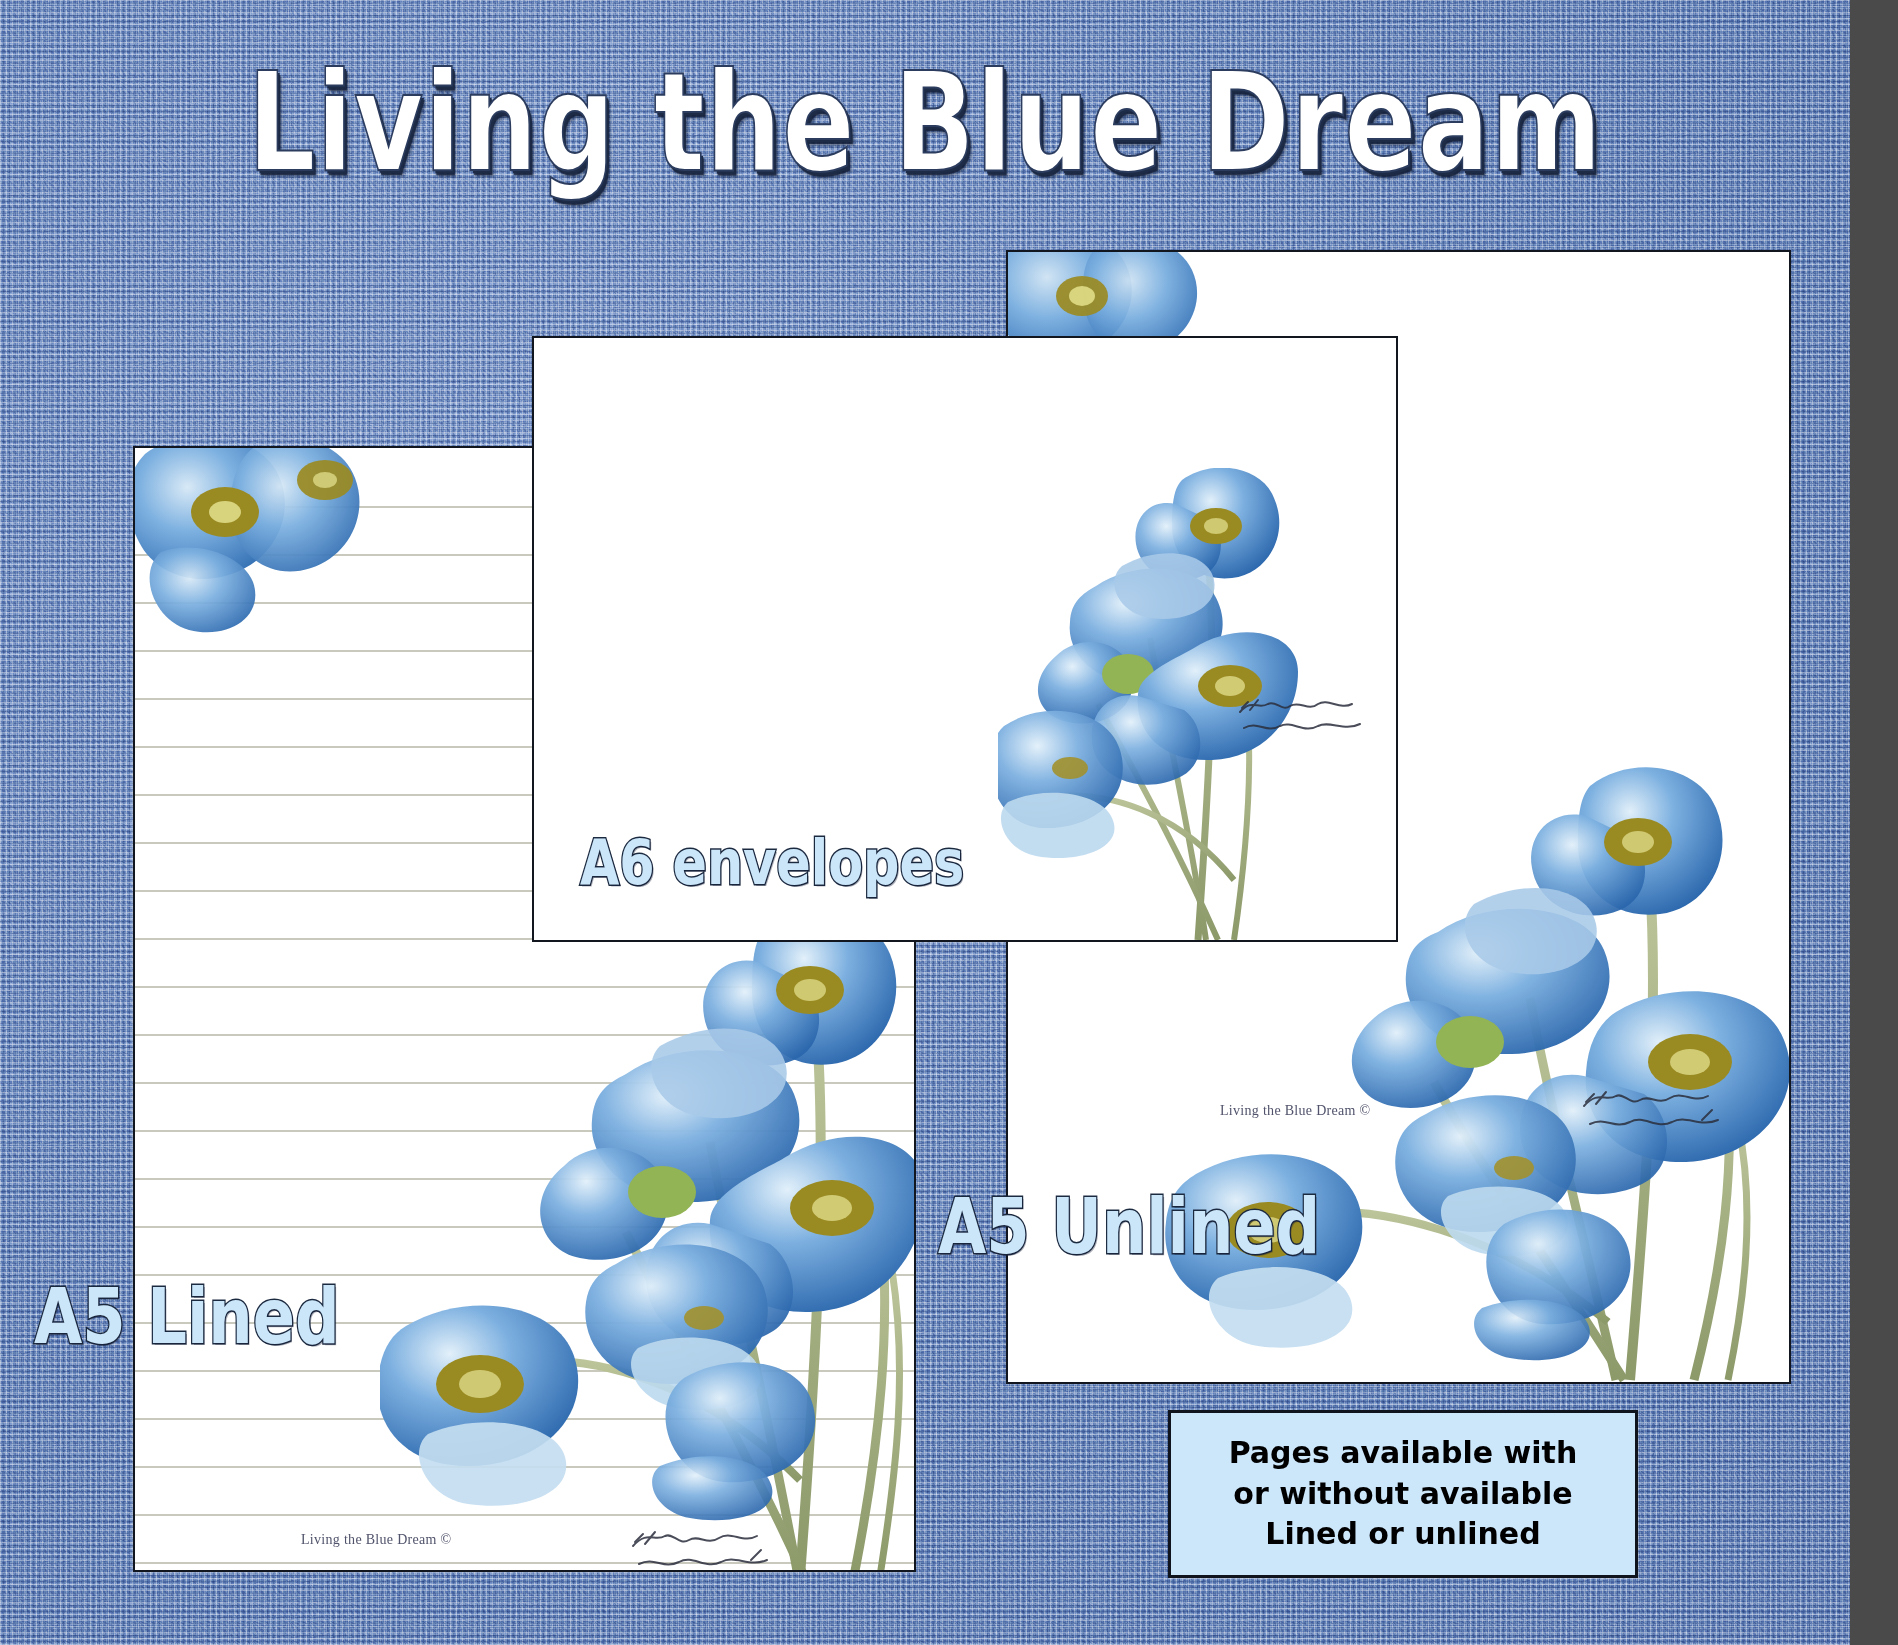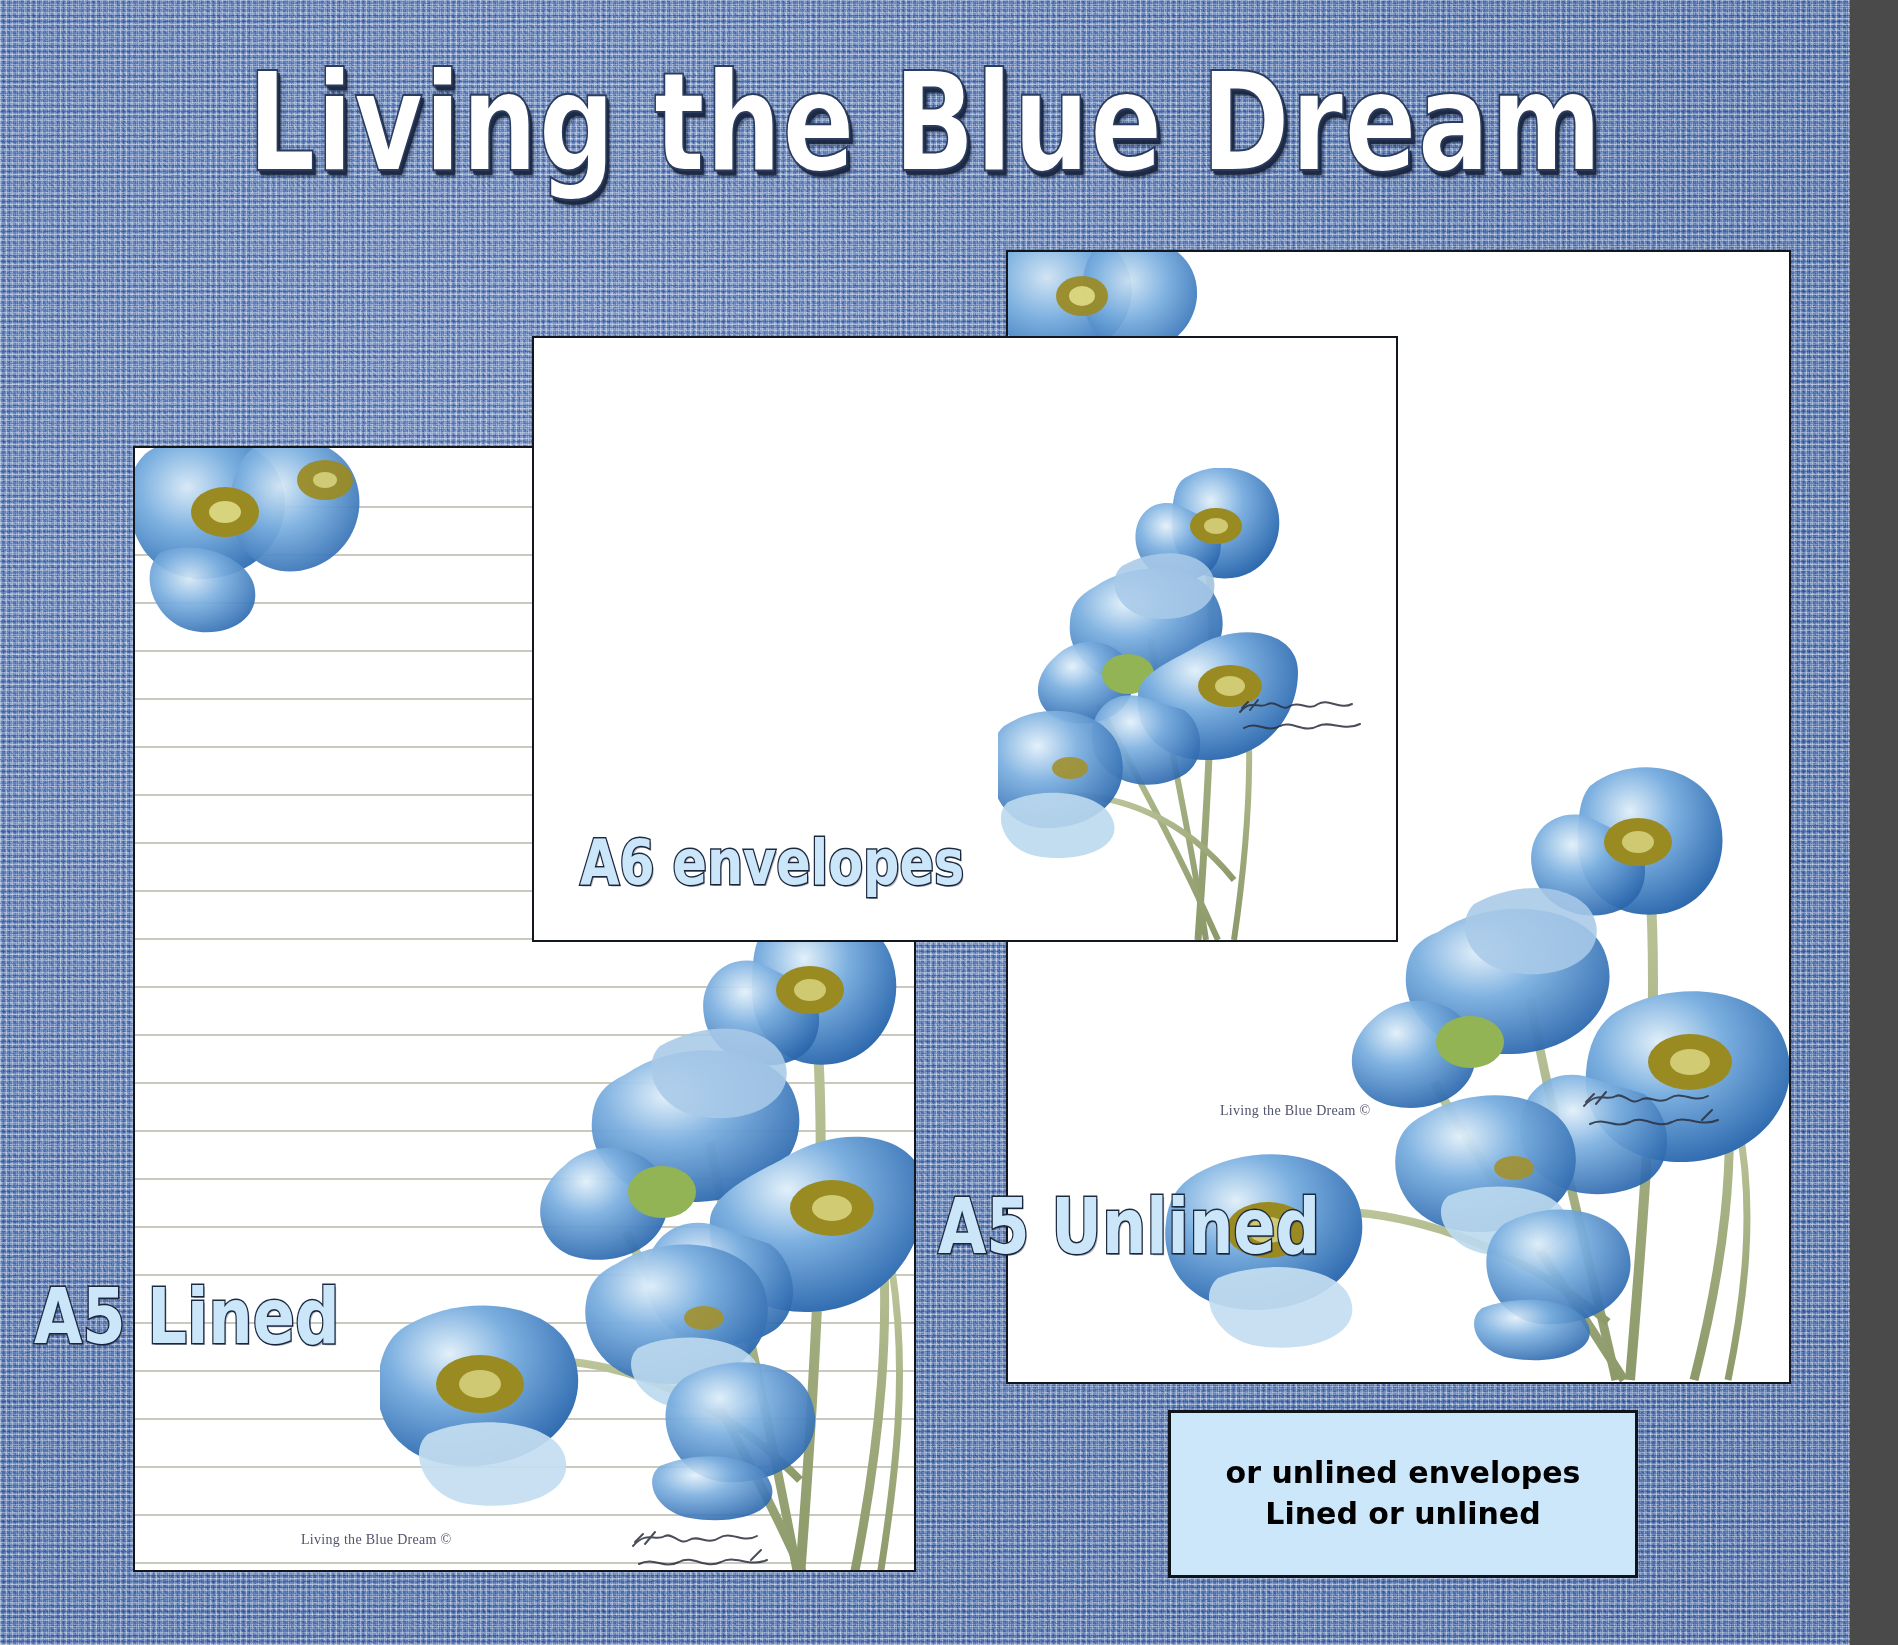--- a/index.html
+++ b/index.html
@@ -493,17 +493,18 @@
         <path d="M8 18 L14 12 M16 20 L24 10"></path>
       </g>
     </svg>
   </div>
 
   <div class="plabel" id="label-lined">A5 Lined</div>
   <div class="plabel" id="label-unlined">A5 Unlined</div>
   <div class="plabel" id="label-env">A6 envelopes</div>
 
   <div id="info-box">
-    <div class="line">or unlined envelopes</div>
+    <div class="line">Pages available with</div>
+    <div class="line">or without available</div>
     <div class="line">Lined or unlined</div>
   </div>
 
 </div>
 
 </body></html>

